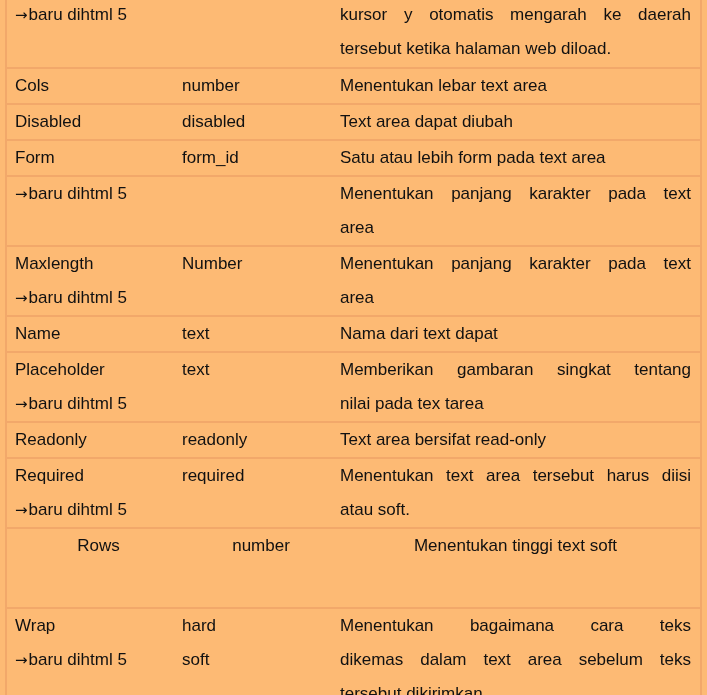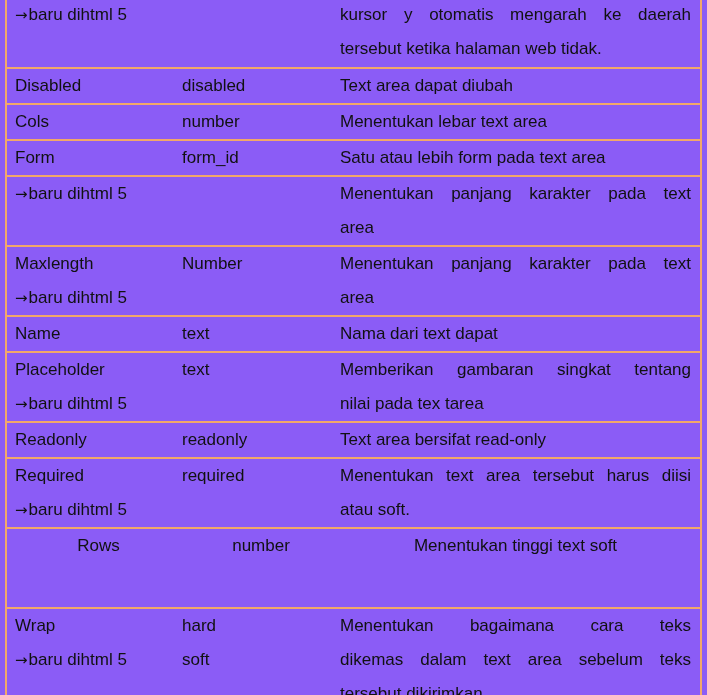--- a/index.html
+++ b/index.html
@@ -7,21 +7,21 @@
       padding: 0;
       background: #ffffff;
       width: 707px;
       height: 695px;
       overflow: hidden;
     }
     .page {
       position: relative;
       width: 707px;
       height: 695px;
-      background: #8b5cf6;
+      background: #fdba74;
     }
     table.attr-table {
       position: absolute;
       left: 5px;
       top: -2px;
       width: 697px;
       border-collapse: collapse;
       font-family: "Liberation Sans", sans-serif;
       font-size: 17px;
       color: #111111;
@@ -55,34 +55,34 @@
   <table class="attr-table">
     <tbody>
 
       <tr class="h2" style="height:70px">
         <td class="col-attr">
           <span class="line"><span class="arrow">→</span><span>baru dihtml 5</span></span>
         </td>
         <td class="col-value"></td>
         <td class="col-desc">
           <span class="desc-line">kursor y otomatis mengarah ke daerah</span>
-          <span class="desc-line last">tersebut ketika halaman web tidak.</span>
+          <span class="desc-line last">tersebut ketika halaman web diload.</span>
         </td>
+      </tr>
+
+      <tr class="h1">
+        <td class="col-attr">Cols</td>
+        <td class="col-value">number</td>
+        <td class="col-desc">Menentukan lebar text area</td>
       </tr>
 
       <tr class="h1">
         <td class="col-attr">Disabled</td>
         <td class="col-value">disabled</td>
         <td class="col-desc">Text area dapat diubah</td>
-      </tr>
-
-      <tr class="h1">
-        <td class="col-attr">Cols</td>
-        <td class="col-value">number</td>
-        <td class="col-desc">Menentukan lebar text area</td>
       </tr>
 
       <tr class="h1">
         <td class="col-attr">Form</td>
         <td class="col-value">form_id</td>
         <td class="col-desc">Satu atau lebih form pada text area</td>
       </tr>
 
       <tr class="h2">
         <td class="col-attr">

